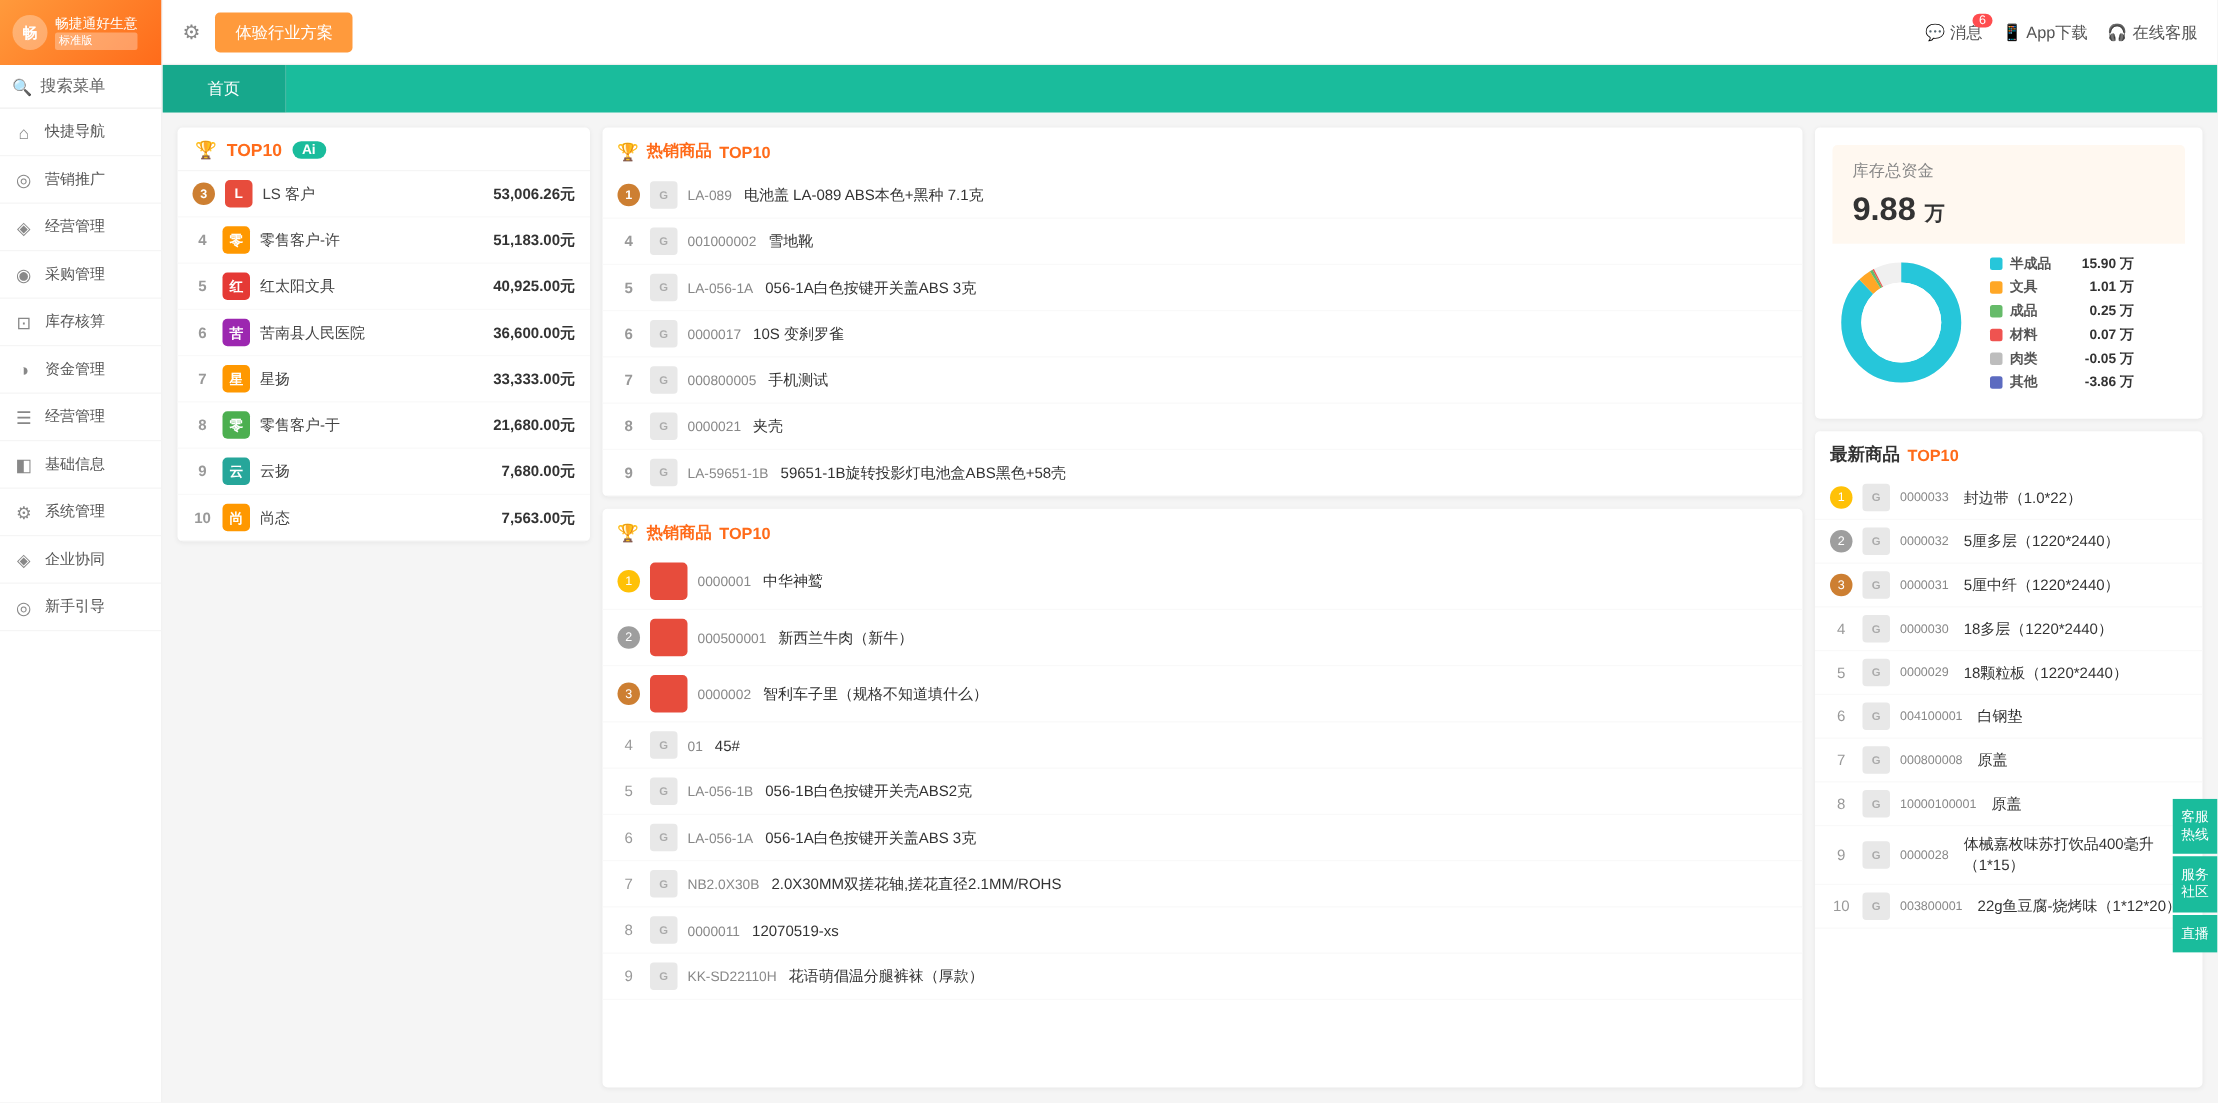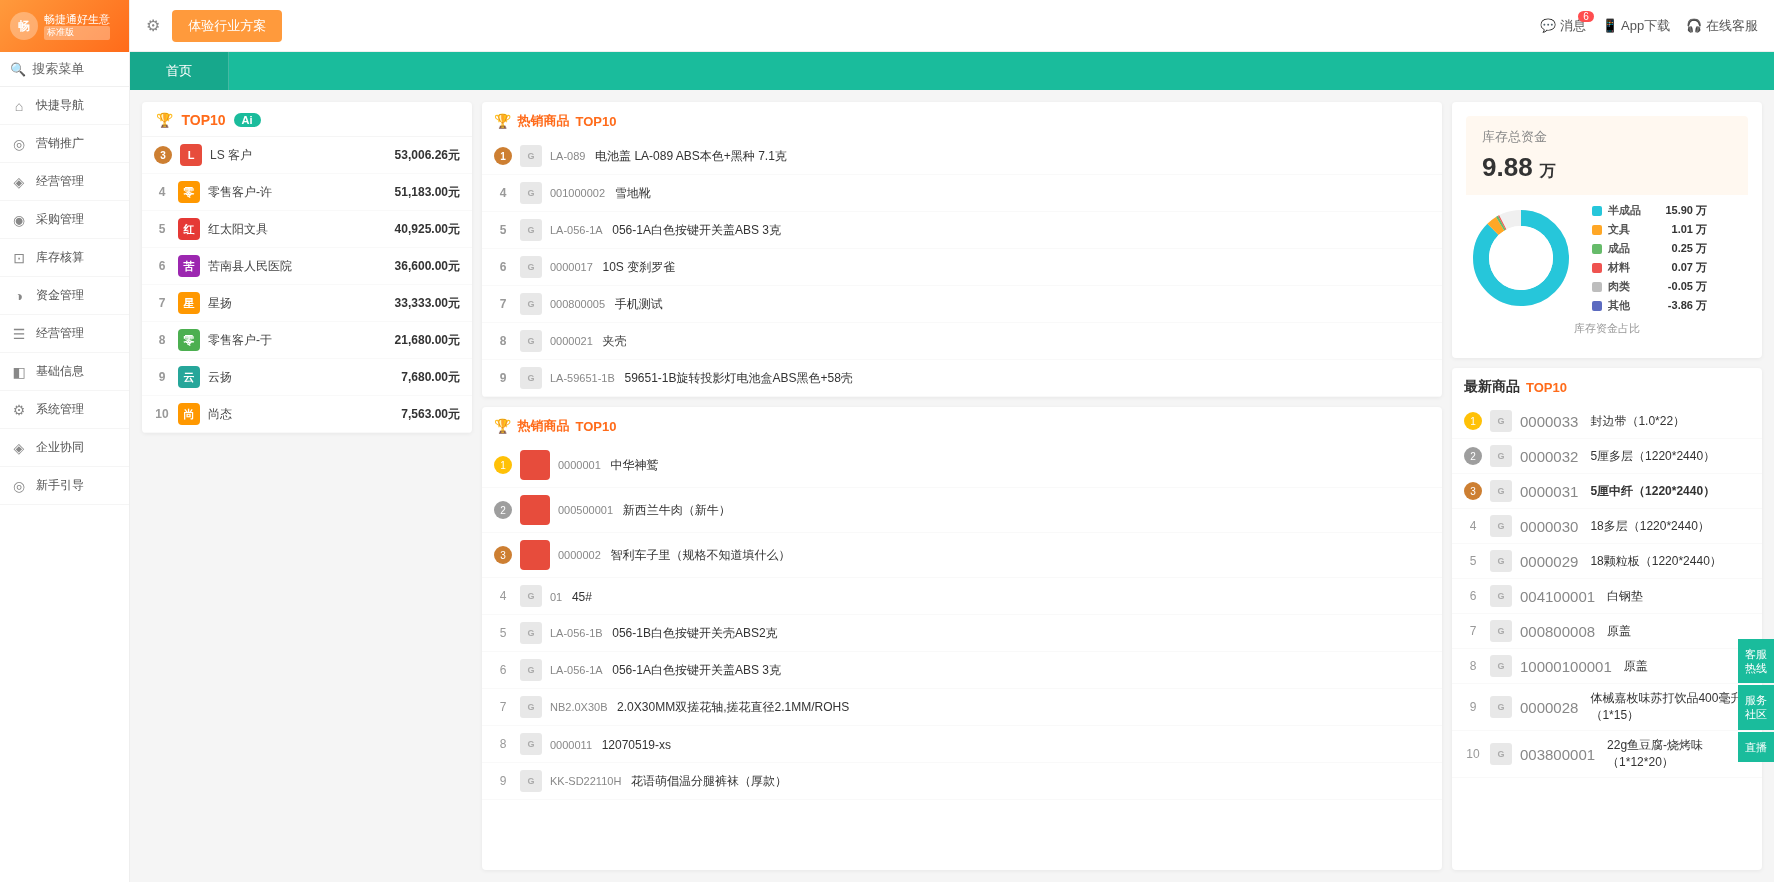--- a/index.html
+++ b/index.html
@@ -146,21 +146,21 @@
     
     .new-product-item {
       display: flex; align-items: center; gap: 8px;
       padding: 6px 12px; border-bottom: 1px solid #f9f9f9;
     }
     .small-icon {
       width: 22px; height: 22px; border-radius: 3px;
       background: #e8e8e8; display: flex; align-items: center; justify-content: center;
       font-size: 9px; color: #aaa; font-weight: bold; flex-shrink: 0;
     }
-    .new-product-code { color: #888; font-size: 15px; }
+    .new-product-code { color: #888; font-size: 10px; }
     .new-product-name { color: #333; font-size: 12px; }
 
     
     .float-btns {
       position: fixed; right: 0; bottom: 120px;
       display: flex; flex-direction: column; gap: 2px;
     }
     .float-btn {
       background: #1abc9c; color: #fff; padding: 8px 6px;
       font-size: 11px; text-align: center; cursor: pointer;
@@ -535,21 +535,20 @@
               <span class="legend-label">肉类</span>
               <span class="legend-value">-0.05 万</span>
             </div>
             <div class="legend-item">
               <span class="legend-dot" style="background:#5c6bc0;"></span>
               <span class="legend-label">其他</span>
               <span class="legend-value">-3.86 万</span>
             </div>
           </div>
         </div>
-        <div style="text-align:center;font-size:11px;color:#999;padding-bottom:8px;">库存资金占比</div>
       </div>
 
       <div class="card" style="flex:1;overflow-y:auto;">
         <div class="section-title">
           <span style="font-weight:bold;color:#333;">最新商品</span>
           <span class="top10-badge">TOP10</span>
         </div>
         <div class="new-product-item">
           <span style="width:18px;height:18px;border-radius:50%;background:#ffc107;color:#fff;display:flex;align-items:center;justify-content:center;font-size:10px;flex-shrink:0;">1</span>
           <div class="small-icon">G</div>
@@ -559,21 +558,21 @@
         <div class="new-product-item">
           <span style="width:18px;height:18px;border-radius:50%;background:#9e9e9e;color:#fff;display:flex;align-items:center;justify-content:center;font-size:10px;flex-shrink:0;">2</span>
           <div class="small-icon">G</div>
           <span class="new-product-code">0000032</span>
           <span class="new-product-name" style="margin-left:4px;">5厘多层（1220*2440）</span>
         </div>
         <div class="new-product-item">
           <span style="width:18px;height:18px;border-radius:50%;background:#cd7f32;color:#fff;display:flex;align-items:center;justify-content:center;font-size:10px;flex-shrink:0;">3</span>
           <div class="small-icon">G</div>
           <span class="new-product-code">0000031</span>
-          <span class="new-product-name" style="margin-left:4px;font-weight:bold;">5厘中纤（1220*2440）</span>
+          <span class="new-product-name" style="margin-left:4px;">5厘中纤（1220*2440）</span>
         </div>
         <div class="new-product-item">
           <span style="width:18px;text-align:center;color:#999;font-size:12px;flex-shrink:0;">4</span>
           <div class="small-icon">G</div>
           <span class="new-product-code">0000030</span>
           <span class="new-product-name" style="margin-left:4px;">18多层（1220*2440）</span>
         </div>
         <div class="new-product-item">
           <span style="width:18px;text-align:center;color:#999;font-size:12px;flex-shrink:0;">5</span>
           <div class="small-icon">G</div>

